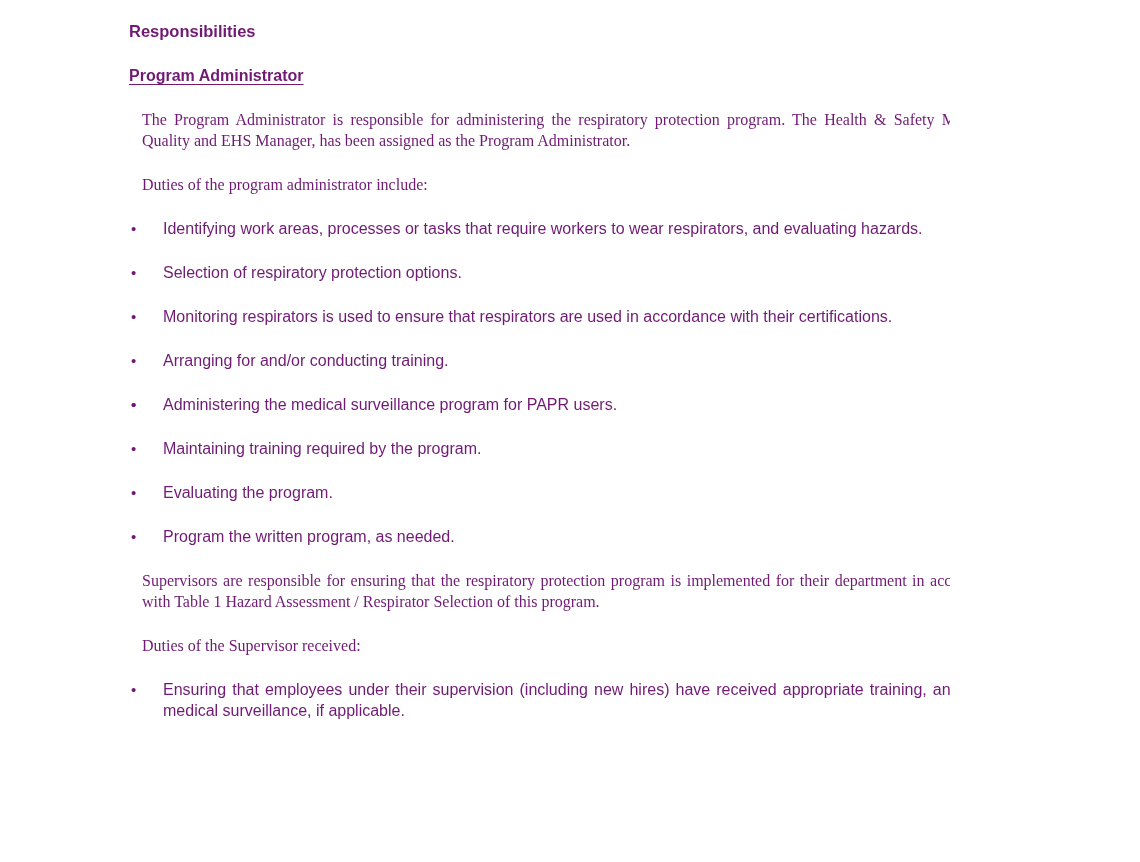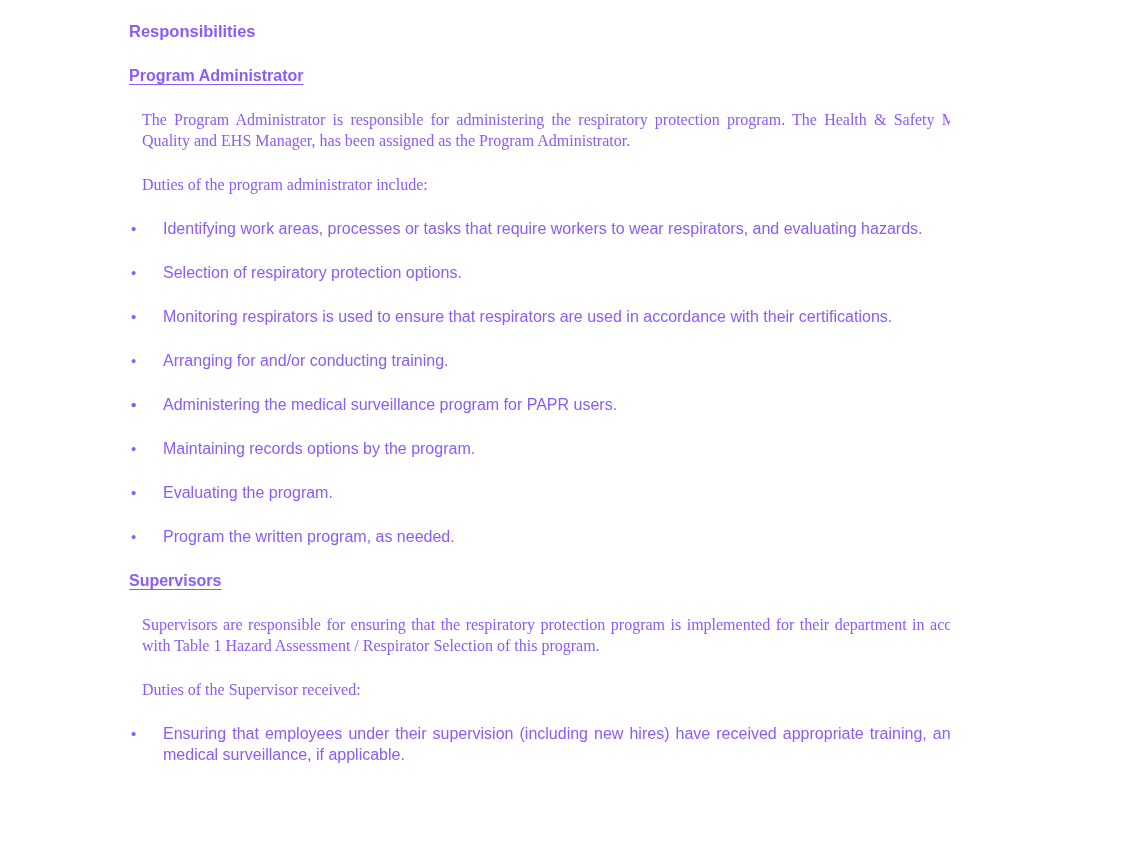--- a/index.html
+++ b/index.html
@@ -7,21 +7,21 @@
     padding: 0;
     background: #ffffff;
   }
   .page {
     position: relative;
     width: 950px;
     height: 862px;
     background: #ffffff;
     overflow: hidden;
     font-family: "Liberation Sans", sans-serif;
-    color: #8b5cf6;
+    color: #701a75;
   }
   .content {
     position: absolute;
     left: 129px;
     top: 21px;
     width: 873px;
     font-size: 16px;
     line-height: 21px;
   }
   .doc-title {
@@ -102,33 +102,32 @@
       </li>
       <li class="bullet-item">
         <span class="bullet-marker">•</span>
       </li>
       <li class="bullet-item">
         <span class="bullet-marker">•</span>
         <span>Administering the medical surveillance program for PAPR users.</span>
       </li>
       <li class="bullet-item">
         <span class="bullet-marker">•</span>
-        <span>Maintaining records options by the program.</span>
+        <span>Maintaining training required by the program.</span>
       </li>
       <li class="bullet-item">
         <span class="bullet-marker">•</span>
         <span>Evaluating the program.</span>
       </li>
       <li class="bullet-item">
         <span class="bullet-marker">•</span>
         <span>Program the written program, as needed.</span>
       </li>
     </ul>
 
-    <h2 class="sub-heading">Supervisors</h2>
 
     <p class="para">Supervisors are responsible for ensuring that the respiratory protection program is implemented for their department in accordance with Table 1 Hazard Assessment / Respirator Selection of this program.</p>
 
     <p class="para">Duties of the Supervisor received:</p>
 
     <ul class="bullet-list">
       <li class="bullet-item">
         <span class="bullet-marker">•</span>
         <span>Ensuring that employees under their supervision (including new hires) have received appropriate training, and initial medical surveillance, if applicable.</span>
       </li>

